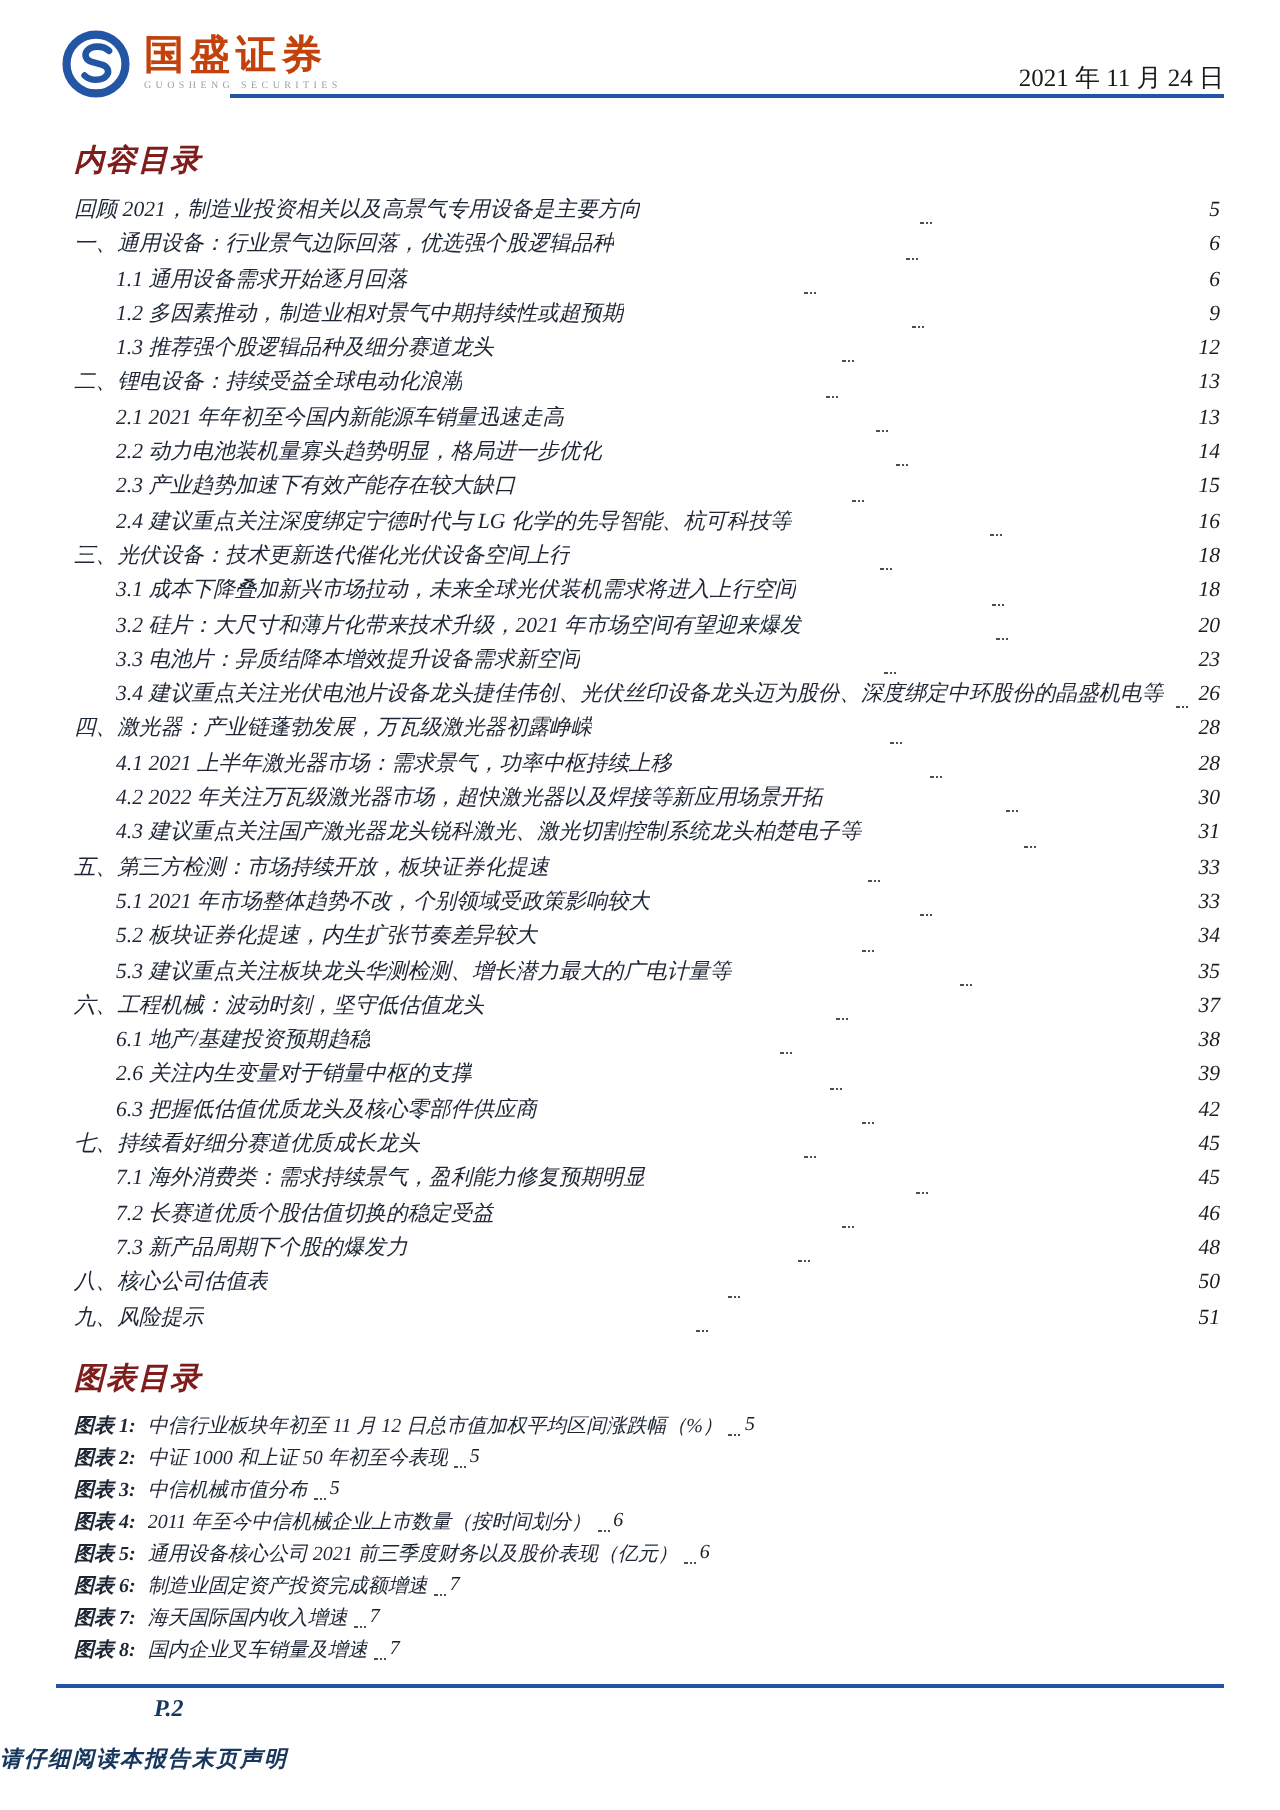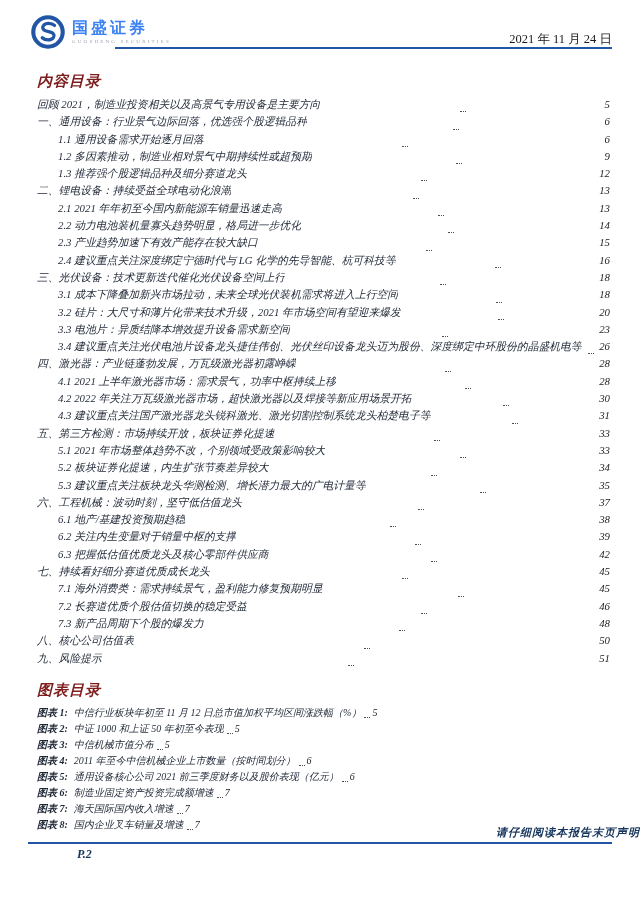--- a/index.html
+++ b/index.html
@@ -3,21 +3,21 @@
 <meta charset="utf-8">
 <style>
   html,body{margin:0;padding:0;background:#fff;}
   .page{position:relative;width:640px;height:905px;background:#fff;overflow:hidden;
         font-family:"Liberation Serif","DejaVu Serif",serif;}
   
   .header{position:absolute;left:30px;right:28px;top:14px;height:36px;}
   .logo{display:flex;align-items:center;gap:6px;}
   .logo-icon{width:36px;height:36px;flex:0 0 auto;}
   .logo-text{display:flex;flex-direction:column;line-height:1;}
-  .logo-cn{font-size:16px;font-weight:bold;color:#3b82f6;letter-spacing:3px;}
+  .logo-cn{font-size:20px;font-weight:bold;color:#c2410c;letter-spacing:3px;}
   .logo-en{font-size:5px;color:#9aa3ad;letter-spacing:2.2px;margin-top:3px;}
   .header-date{position:absolute;right:0;bottom:2px;font-size:12.5px;color:#1a1a1a;}
   .header-rule{position:absolute;left:115px;right:28px;top:47px;height:2px;background:#2256a5;}
   
   .content{position:absolute;left:37px;right:30px;top:70px;}
   .section-title{color:#7f1d1d;font-weight:bold;font-style:italic;font-size:15px;
                  line-height:22px;margin:0 0 6px 0;letter-spacing:1px;}
   .sec2{margin-top:10px;margin-bottom:4px;}
   
   .toc-row{display:flex;align-items:baseline;height:17.3px;font-size:10.8px;
@@ -28,21 +28,21 @@
             border-bottom:1.5px dotted #4e4e4e;height:1px;}
   .toc-page{flex:0 0 auto;color:#1d1d1d;}
   
   .fig-row{display:flex;align-items:center;height:16px;font-size:10px;
            font-style:italic;color:#1e2635;white-space:nowrap;}
   .fig-num{font-weight:bold;margin-right:6px;flex:0 0 auto;}
   
   .footer-rule{position:absolute;left:28px;right:28px;top:842px;height:2px;background:#2256a5;}
   .footer-page{position:absolute;left:37px;top:847px;font-size:12px;font-weight:bold;
                font-style:italic;color:#17365d;margin-left:40px;}
-  .footer-disclaimer{position:absolute;left:0;right:0;top:825px;text-align:right;
+  .footer-disclaimer{position:absolute;left:0;right:0;top:872px;text-align:left;
                font-size:11px;font-weight:bold;font-style:italic;color:#17365d;letter-spacing:1px;}
 </style>
 </head>
 <body>
 
 <div class="page">
 
   <div class="header">
     <div class="logo">
       <svg class="logo-icon" viewBox="0 0 44 44">
@@ -180,21 +180,21 @@
           <span class="toc-label">六、工程机械：波动时刻，坚守低估值龙头</span>
           <span class="toc-dots"></span>
           <span class="toc-page">37</span>
         </div>
         <div class="toc-row lvl2">
           <span class="toc-label">6.1 地产/基建投资预期趋稳</span>
           <span class="toc-dots"></span>
           <span class="toc-page">38</span>
         </div>
         <div class="toc-row lvl2">
-          <span class="toc-label">6.2 关注内生变量对于销量中枢的支撑</span>
+          <span class="toc-label">2.6 关注内生变量对于销量中枢的支撑</span>
           <span class="toc-dots"></span>
           <span class="toc-page">39</span>
         </div>
         <div class="toc-row lvl2">
           <span class="toc-label">6.3 把握低估值优质龙头及核心零部件供应商</span>
           <span class="toc-dots"></span>
           <span class="toc-page">42</span>
         </div>
         <div class="toc-row">
           <span class="toc-label">七、持续看好细分赛道优质成长龙头</span>

